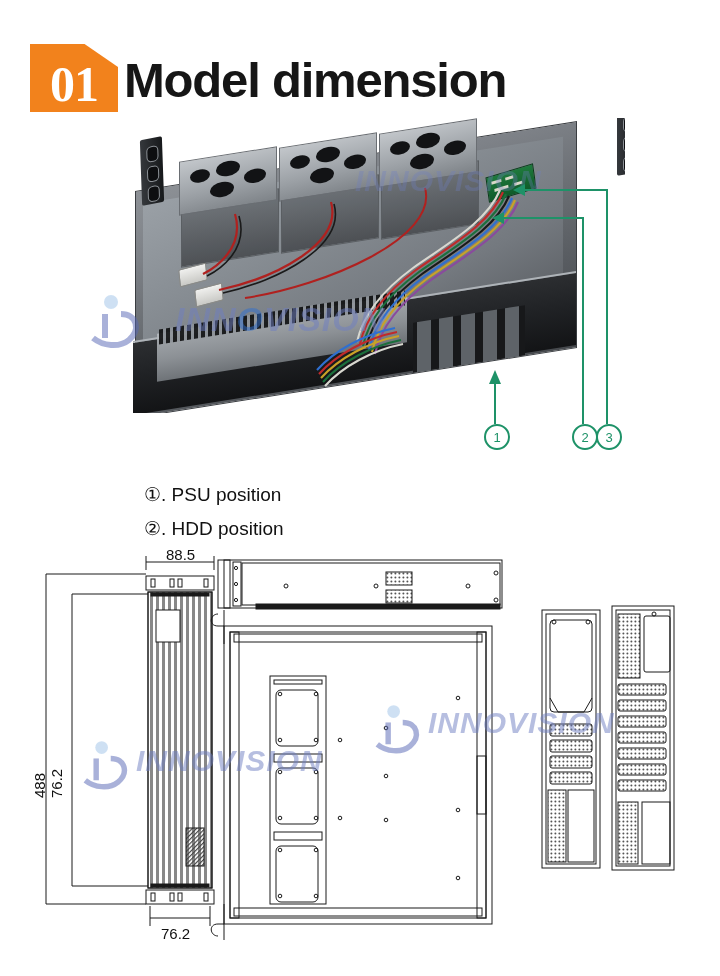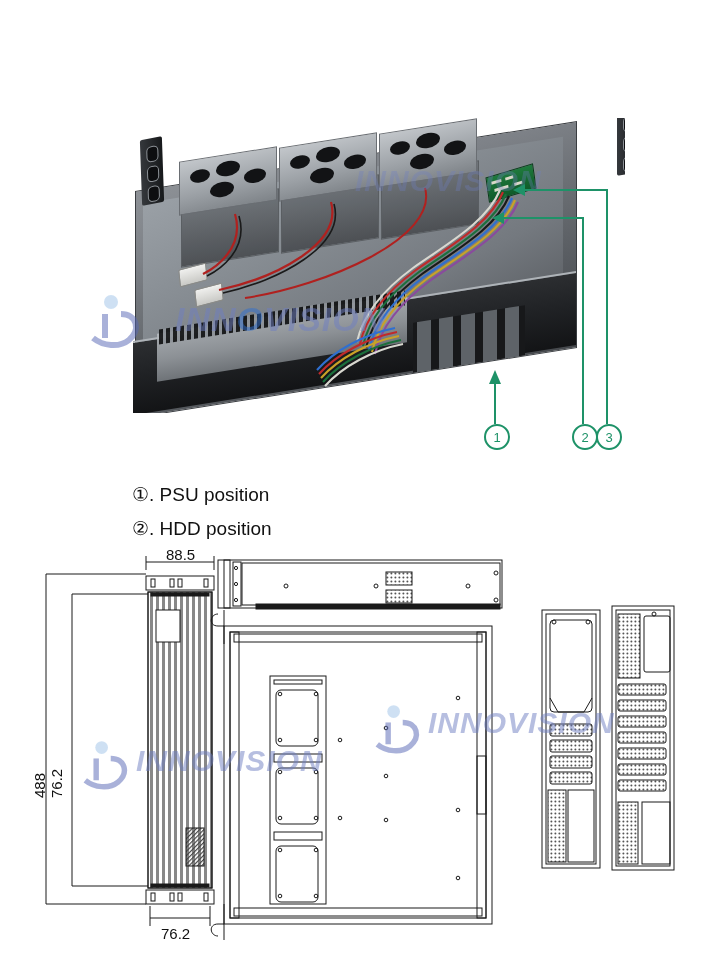--- a/index.html
+++ b/index.html
@@ -55,39 +55,44 @@
   
   .callout-svg{position:absolute;left:0;top:0;width:720px;height:976px;pointer-events:none;}
 
   .cnum{position:absolute;width:22px;height:22px;border:2px solid #1e9268;border-radius:50%;
         color:#1e9268;font-size:13px;display:flex;align-items:center;justify-content:center;
         font-family:"Liberation Sans",sans-serif;background:#fff;}
 
   
   .legend{position:absolute;left:132px;top:478px;width:520px;}
   .legend-row{display:flex;}
-  .legend-item{font-size:19px;color:#111;line-height:34px;font-family:"Liberation Sans",sans-serif;white-space:nowrap;}
+  .legend-item{font-size:19px;color:#111;line-height:34px;font-family:"Liberation Sans",sans-serif;white-space:nowrap;margin-left:12px;}
   .legend-col-a{width:250px;}
 
   
   .drawings{position:absolute;left:8px;top:548px;width:720px;height:428px;margin-left:10px;}
   .dim-label{position:absolute;font-family:"Liberation Sans",sans-serif;color:#111;font-size:15px;}
   .dim-v{transform:rotate(-90deg);transform-origin:left top;white-space:nowrap;}
 
   
   .wm{position:absolute;opacity:.5;pointer-events:none;text-align:right;}
   .wm-text{font-family:"Liberation Sans",sans-serif;font-weight:bold;font-style:italic;
            color:#6f7fc2;letter-spacing:1px;white-space:nowrap;}
   .wm-o{display:inline-block;color:#2f6fd0;}
 </style>
 </head>
 <body>
 
 <div class="page">
 
+  <div class="header">
+    <div class="badge"></div>
+    <div class="badge-num">01</div>
+    <div class="header-title">Model dimension</div>
+  </div>
 
   <div class="photo-wrap">
     <div class="photo">
 
       <div class="ch-body"></div>
       <div class="ch-floor"></div>
 
       <div class="ear ear-l">
         <div class="ear-hole" style="top:8px"></div>
         <div class="ear-hole" style="top:28px"></div>

